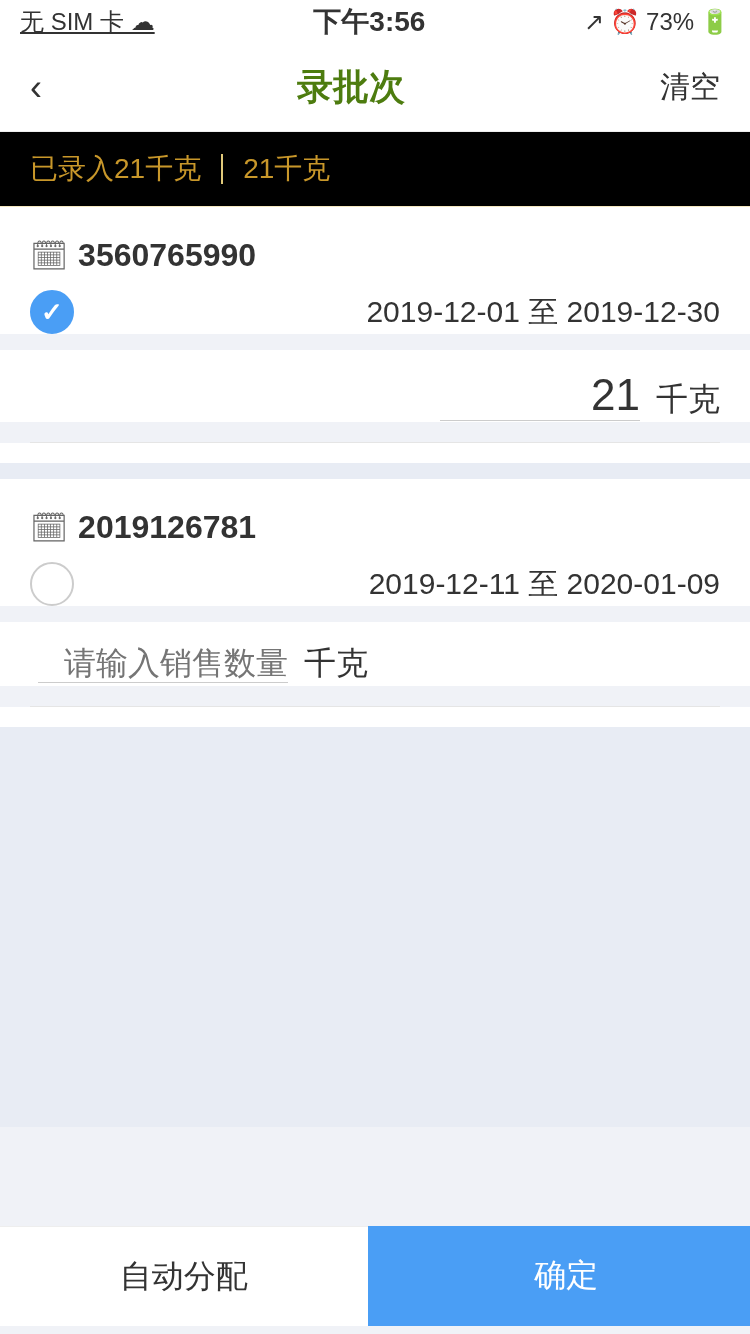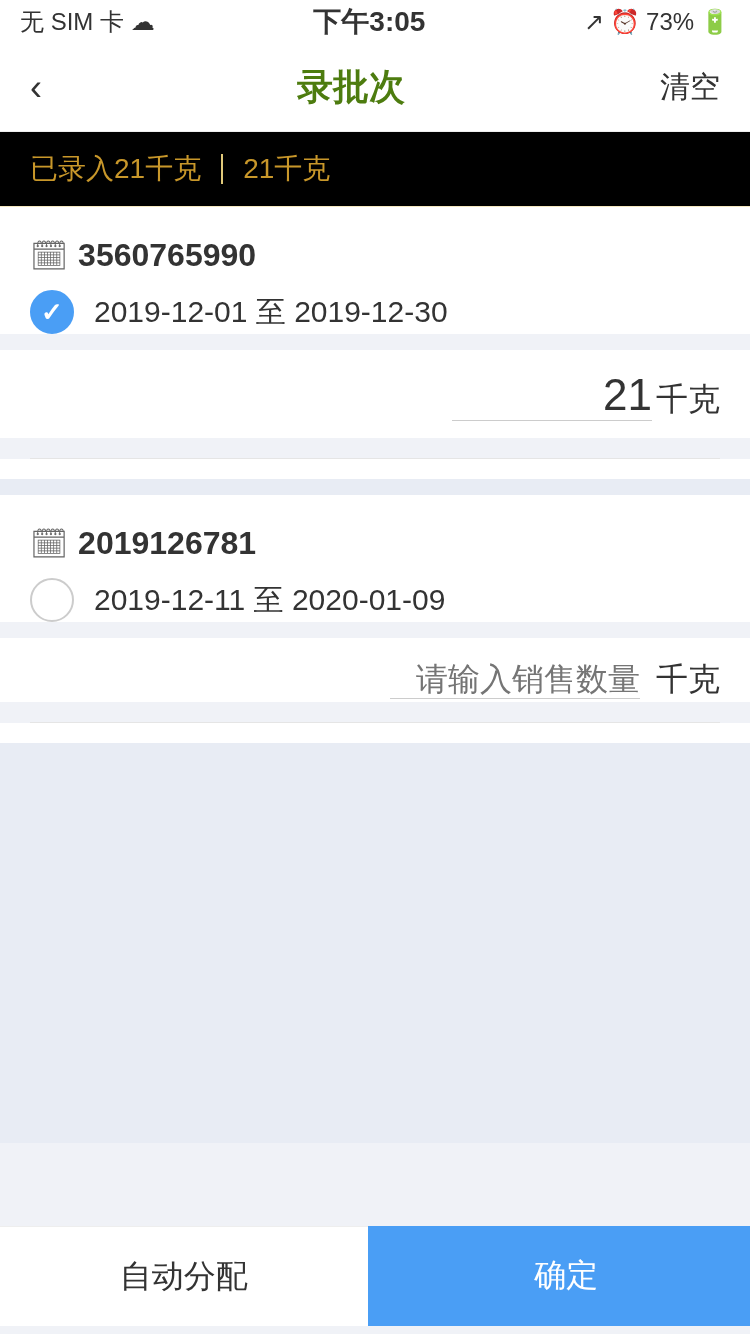--- a/index.html
+++ b/index.html
@@ -18,21 +18,21 @@
       width: 750px;
       height: 44px;
       background: #fff;
       display: flex;
       align-items: center;
       justify-content: space-between;
       padding: 0 20px;
       font-size: 24px;
       color: #333;
     }
-    .status-left { display: flex; align-items: flex-end; gap: 8px; }
+    .status-left { display: flex; align-items: flex-end; gap: 8px; text-decoration: underline; }
     .status-center { font-weight: 600; font-size: 28px; }
     .status-right { display: flex; align-items: center; gap: 6px; font-size: 24px; }
 
     
     .nav-bar {
       width: 750px;
       height: 88px;
       background: #fff;
       display: flex;
       align-items: center;
@@ -94,22 +94,22 @@
     }
     .batch-id {
       font-size: 32px;
       font-weight: 600;
       color: #333;
     }
 
     .batch-row {
       display: flex;
       align-items: center;
-      gap: 20px;
       margin-bottom: 16px;
+      justify-content: space-between;
     }
     .radio-circle {
       width: 44px;
       height: 44px;
       border-radius: 50%;
       border: 2px solid #ccc;
       background: #fff;
       flex-shrink: 0;
       display: flex;
       align-items: center;
@@ -140,23 +140,23 @@
     .available-text {
       font-size: 28px;
       color: #888;
     }
 
     
     .quantity-row {
       display: flex;
       align-items: baseline;
       justify-content: flex-end;
-      padding: 20px 30px 16px 30px;
-      background: #fff;
-      gap: 4px;
+      padding: 20px 30px 0 30px;
+      background: #fff;
+      gap: 16px;
     }
     .quantity-unit {
       font-size: 32px;
       color: #333;
     }
     .quantity-underline {
       border: none;
       border-bottom: 1px solid #ccc;
       width: 200px;
       text-align: right;
@@ -176,22 +176,22 @@
     
     .section-gap {
       height: 16px;
       background: #e8ecf4;
     }
 
     
     .input-row {
       display: flex;
       align-items: baseline;
-      justify-content: flex-end;
-      padding: 20px 30px 0 18px;
+      justify-content: flex-start;
+      padding: 20px 30px 0 38px;
       background: #fff;
       gap: 16px;
     }
     .input-unit {
       font-size: 32px;
       color: #333;
     }
     .qty-input {
       border: none;
       border-bottom: 1px solid #ccc;
@@ -236,21 +236,21 @@
       padding-left: 15px;
     }
   </style>
 </head>
 <body>
 
 <div class="status-bar">
   <div class="status-left">
     <span>无 SIM 卡 ☁</span>
   </div>
-  <div class="status-center">下午3:05</div>
+  <div class="status-center">下午3:56</div>
   <div class="status-right">
     <span>↗</span>
     <span>⏰</span>
     <span>73%</span>
     <span>🔋</span>
   </div>
 </div>
 
 <div class="nav-bar">
   <span class="nav-back">‹</span>

